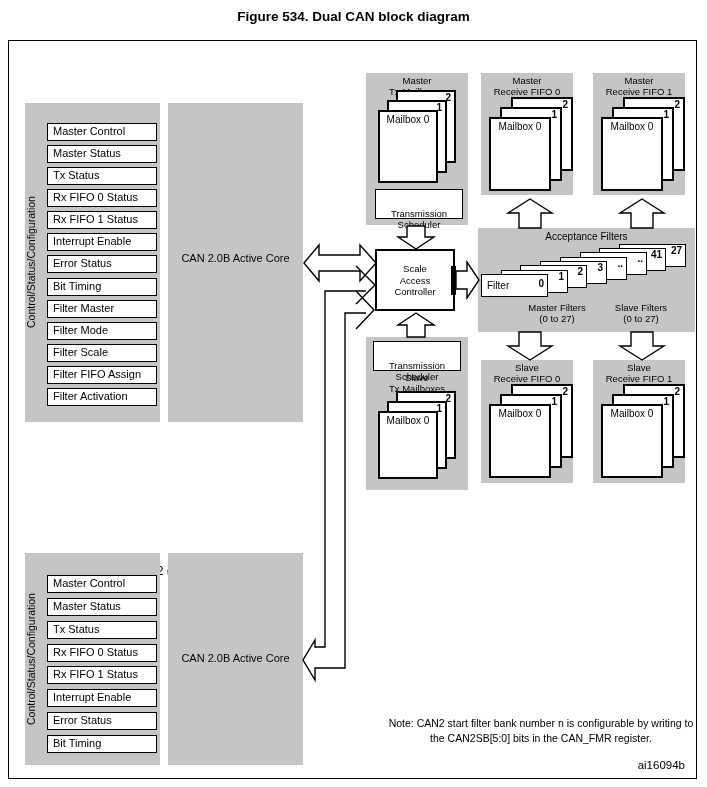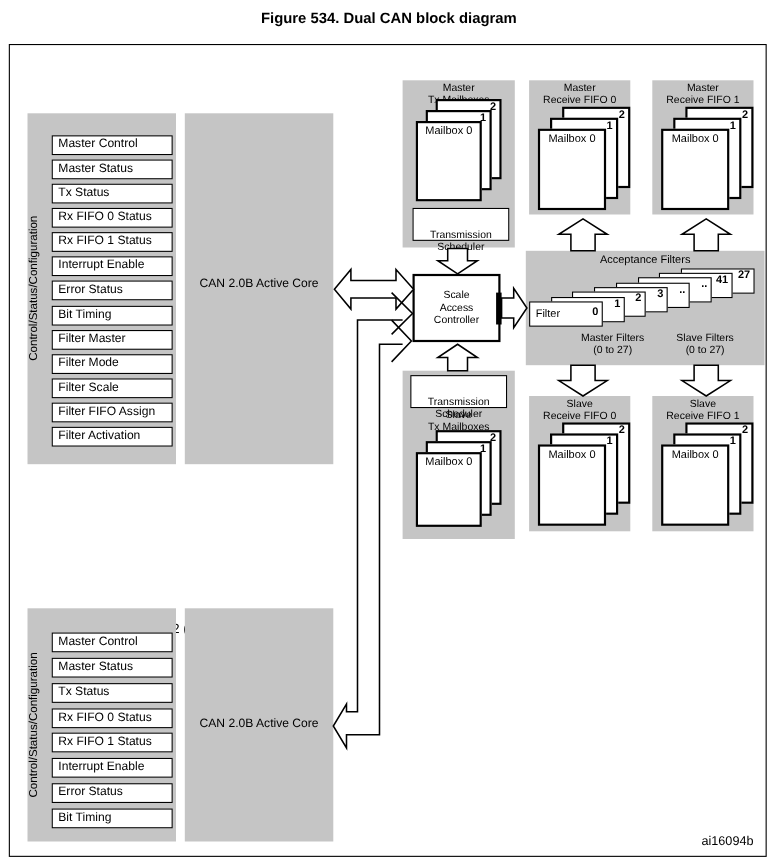--- a/index.html
+++ b/index.html
@@ -210,20 +210,24 @@
   <div class="regbox" style="top:598px;">Master Status</div>
   <div class="regbox" style="top:621px;">Tx Status</div>
   <div class="regbox" style="top:644px;">Rx FIFO 0 Status</div>
   <div class="regbox" style="top:666px;">Rx FIFO 1 Status</div>
   <div class="regbox" style="top:689px;">Interrupt Enable</div>
   <div class="regbox" style="top:712px;">Error Status</div>
   <div class="regbox" style="top:735px;">Bit Timing</div>
   <div class="panel" style="left:168px;top:553px;width:135px;height:212px;"></div>
   <div class="corelbl" style="left:168px;top:652px;width:135px;">CAN 2.0B Active Core</div>
 
+  <div class="note">
+    <span>Note:  CAN2 start filter bank number n is configurable by writing to</span><br>
+    <span>the CAN2SB[5:0] bits in the CAN_FMR register.</span>
+  </div>
   <div class="figcode">ai16094b</div>
 
   <svg class="overlay" width="707" height="787" viewBox="0 0 707 787">
 
     <polygon points="304,263 319,245 319,255 360,255 360,245 376,263 360,281 360,271 319,271 319,281" fill="#fff" stroke="#000" stroke-width="1.4"></polygon>
 
     <polygon points="407,226 425,226 425,237 434,237 416,249 398,237 407,237" fill="#fff" stroke="#000" stroke-width="1.4"></polygon>
 
     <polygon points="407,337 407,325 398,325 416,313 434,325 425,325 425,337" fill="#fff" stroke="#000" stroke-width="1.4"></polygon>
 

